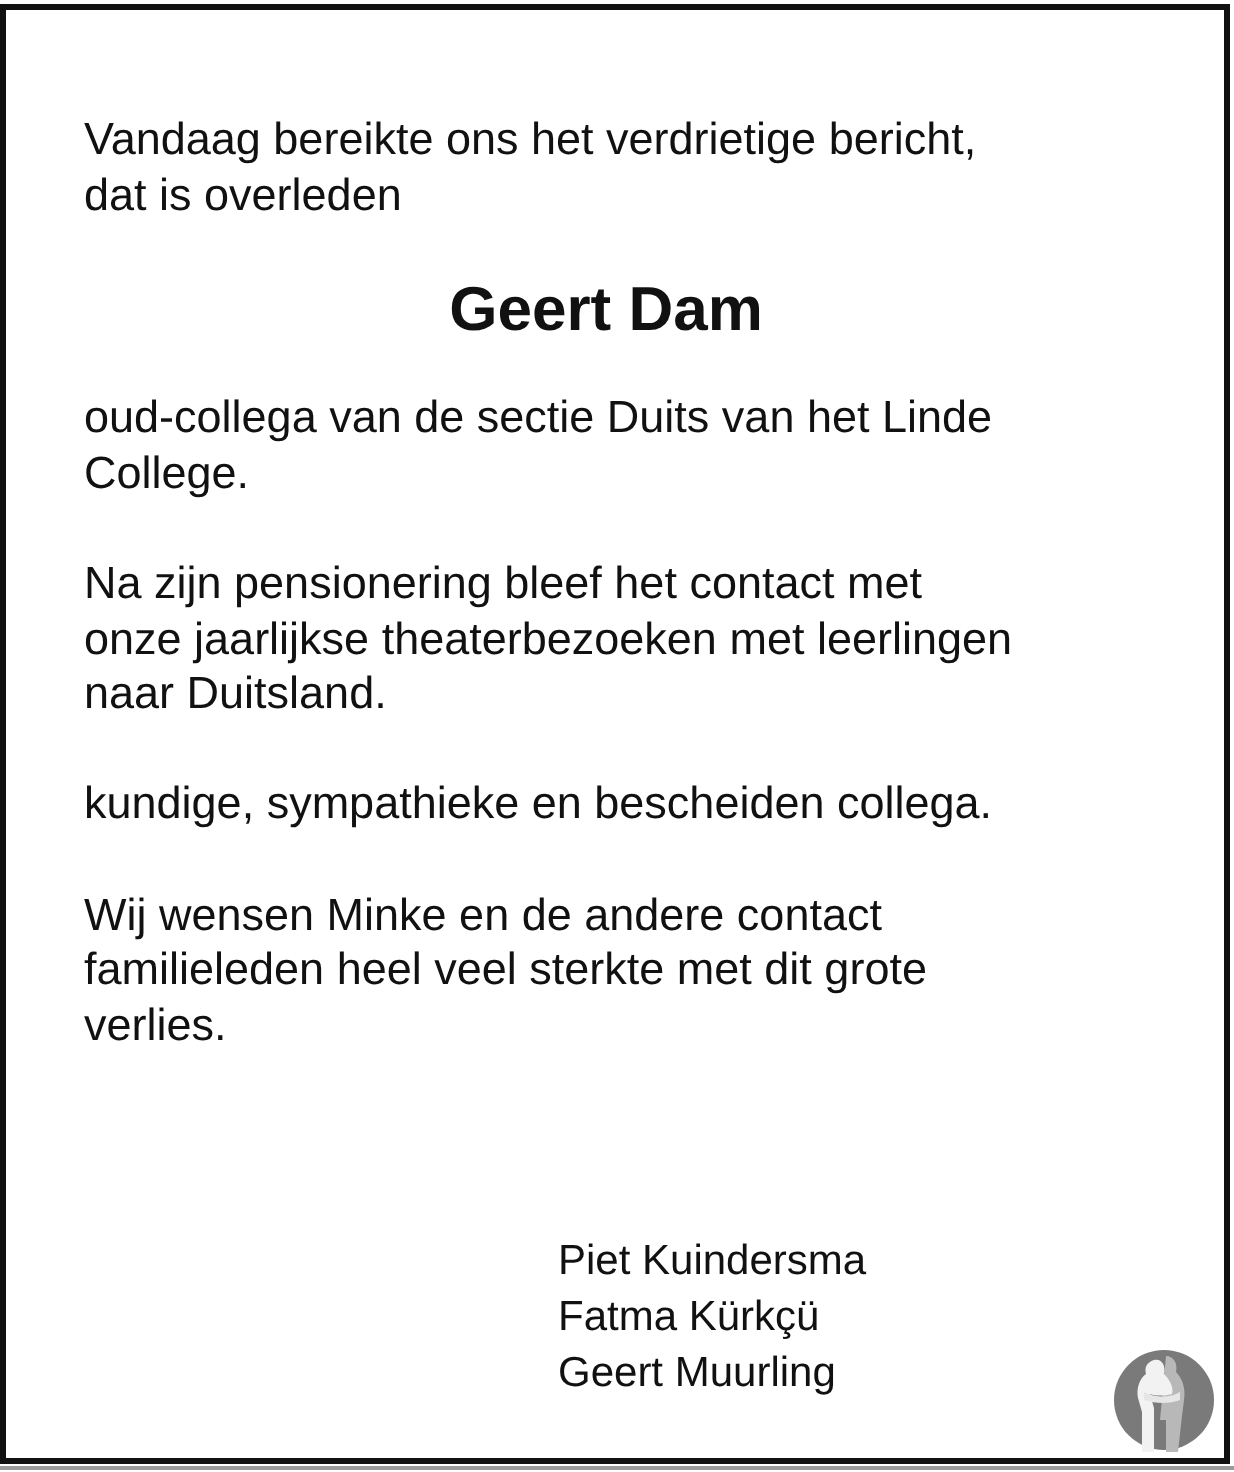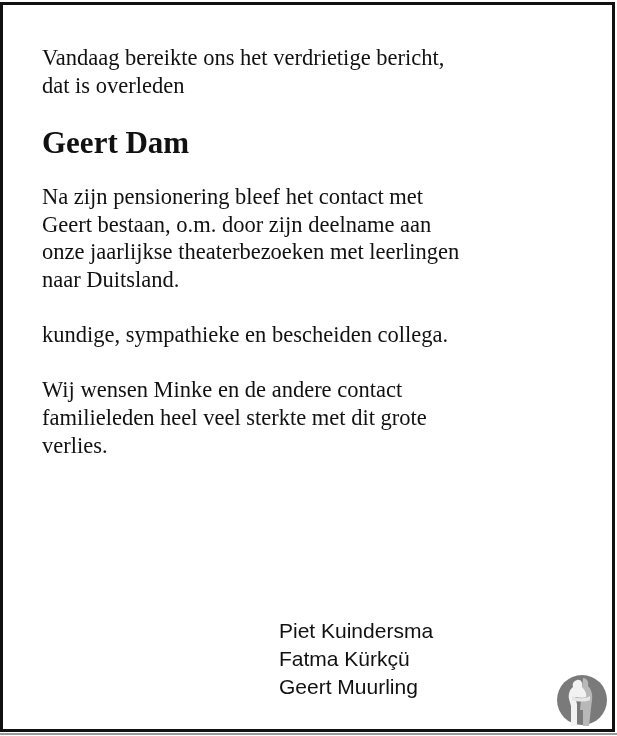--- a/index.html
+++ b/index.html
@@ -7,28 +7,28 @@
     .frame {
       position: absolute; left: 0; top: 2px;
       width: 609px; height: 724px;
       border: 3px solid #111111;
       background: #ffffff;
     }
     .shadow-line {
       position: absolute; left: 0; top: 733px; width: 617px; height: 2px; background: #9a9a9a;
     }
     .content {
-      position: absolute; left: 42px; top: 44px; width: 540px;
-      font-family: Liberation Serif, serif;
+      position: absolute; left: 42px; top: 56px; width: 540px;
+      font-family: Liberation Sans, sans-serif;
       font-size: 22.5px; line-height: 27.6px; color: #111111;
     }
     .line { white-space: nowrap; display: block; }
     .para { margin: 0 0 27.6px 0; }
     .title {
-      text-align: left; font-weight: bold; font-size: 31px;
+      text-align: center; font-weight: bold; font-size: 31px;
       line-height: 40px; margin: 4px 0 20px 0; width: 522px;
     }
     .signatures {
       position: absolute; left: 279px; top: 617px;
       font-family: "Liberation Sans", sans-serif;
       font-size: 21px; line-height: 28px; color: #111111;
     }
     .logo { position: absolute; left: 556px; top: 674px; width: 52px; height: 52px; }
   </style>
 </head>
@@ -37,22 +37,25 @@
 <div class="frame"></div>
 <div class="shadow-line"></div>
 
 <div class="content">
   <p class="para" style="margin-bottom:24px;">
     <span class="line">Vandaag bereikte ons het verdrietige bericht,</span>
     <span class="line">dat is overleden</span>
   </p>
   <div class="title">Geert Dam</div>
   <p class="para">
+    <span class="line">oud-collega van de sectie Duits van het Linde</span>
+    <span class="line">College.</span>
+  </p>
+  <p class="para">
     <span class="line">Na zijn pensionering bleef het contact met</span>
-    <span class="line">Geert bestaan, o.m. door zijn deelname aan</span>
     <span class="line">onze jaarlijkse theaterbezoeken met leerlingen</span>
     <span class="line">naar Duitsland.</span>
   </p>
   <p class="para">
     <span class="line">kundige, sympathieke en bescheiden collega.</span>
   </p>
   <p class="para">
     <span class="line">Wij wensen Minke en de andere contact</span>
     <span class="line">familieleden heel veel sterkte met dit grote</span>
     <span class="line">verlies.</span>

